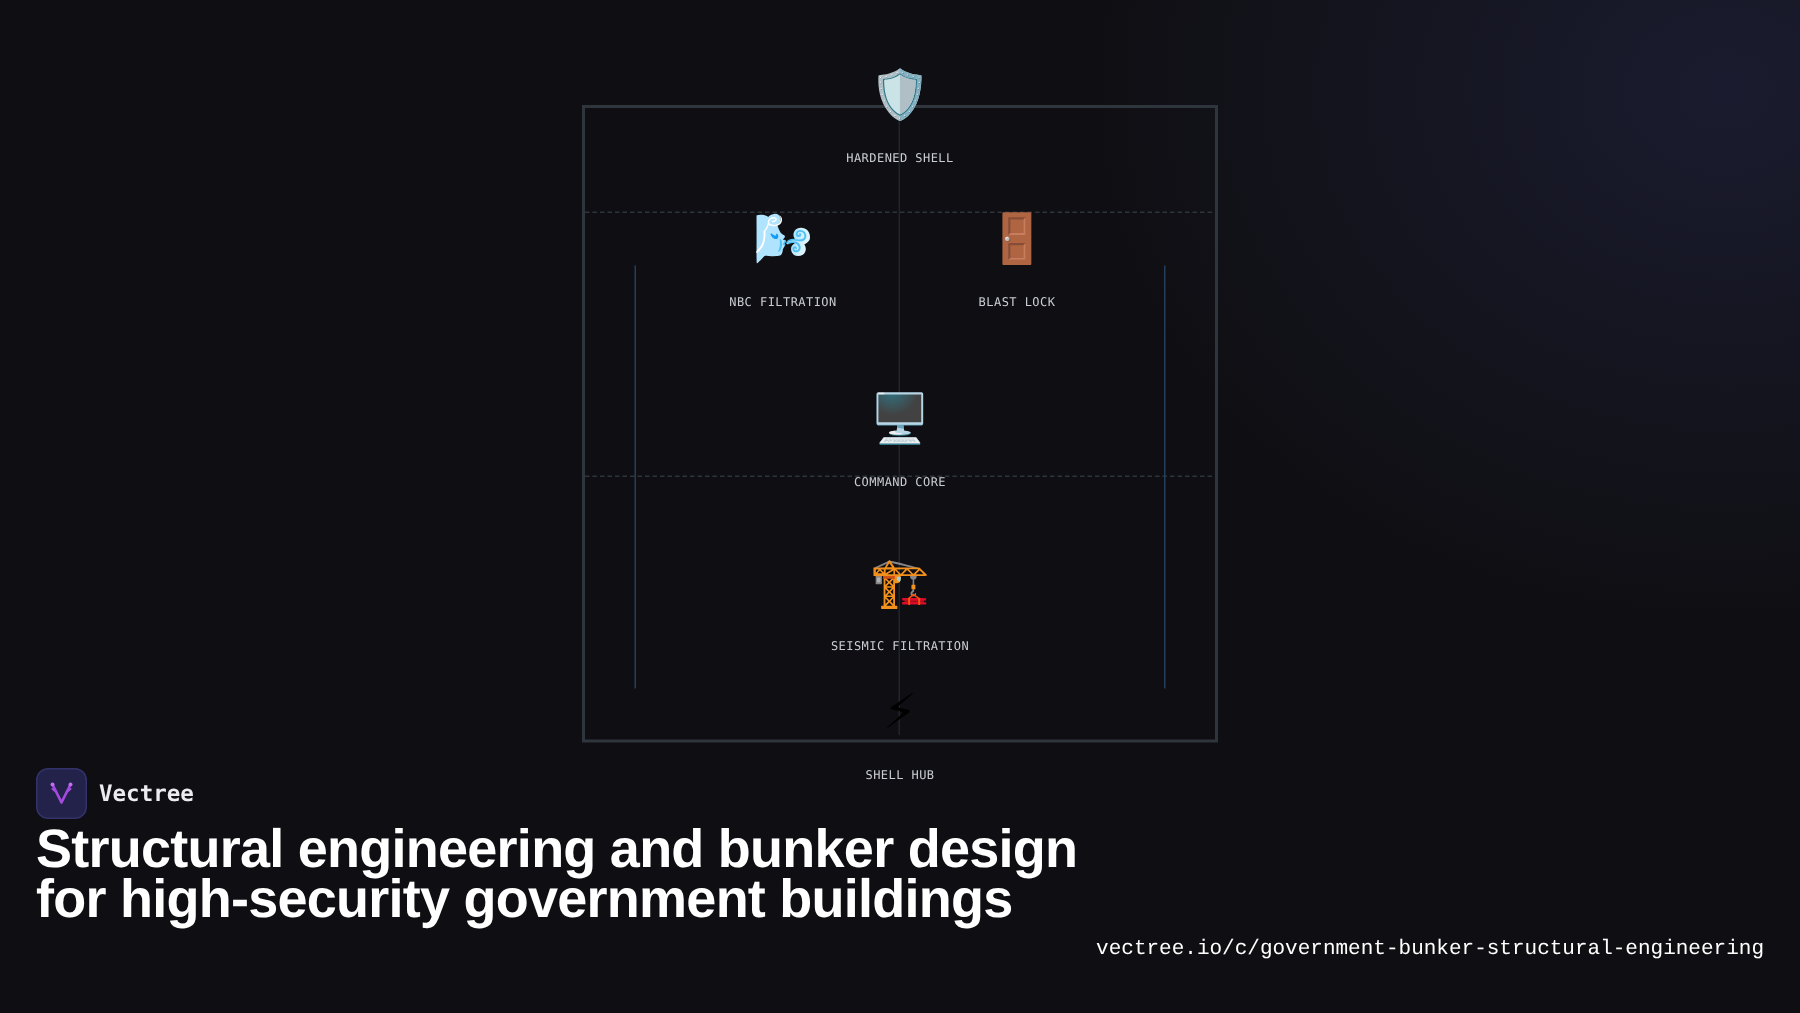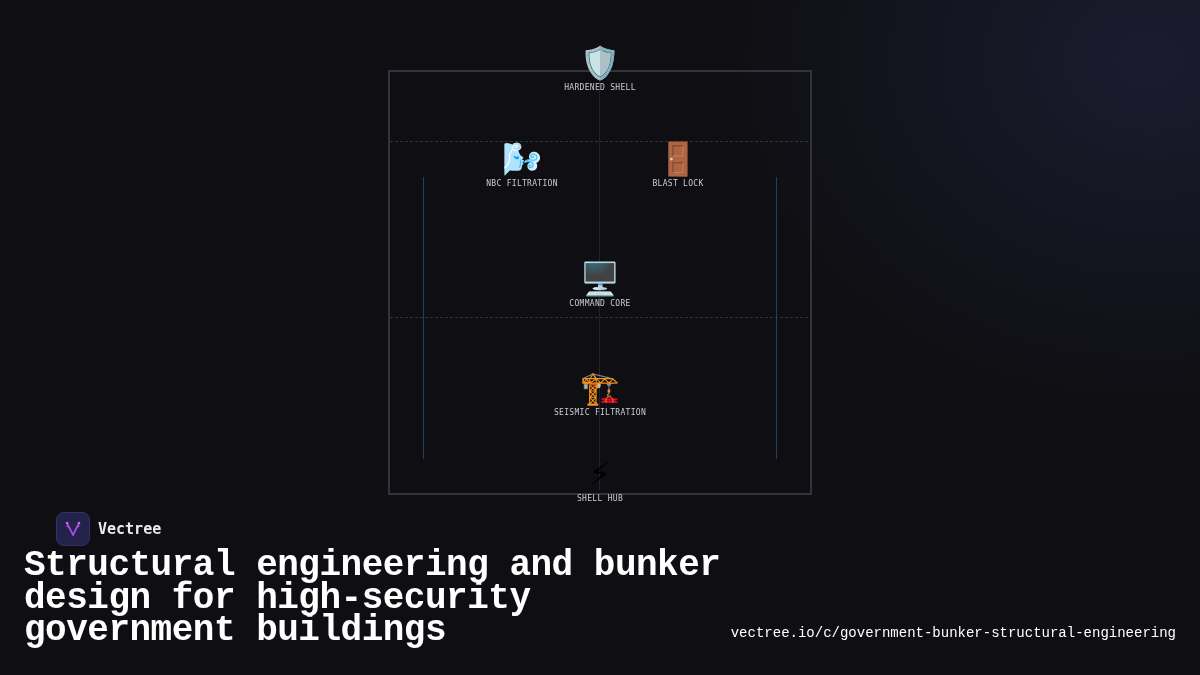--- a/index.html
+++ b/index.html
@@ -27,33 +27,33 @@
   }
   .pillar {
     position:absolute; top:177px; width:1px; height:282px; background:#22405e;
   }
   .node {
     position:absolute; transform:translateX(-50%);
     display:flex; flex-direction:column; align-items:center;
   }
   .node .icon { font-size:32px; line-height:36px; font-family:"DejaVu Sans", sans-serif; }
   .node .label {
-    margin-top:2px; font-size:8px; color:#c9ccd2; letter-spacing:0.3px; white-space:nowrap;
+    margin-top:20px; font-size:8px; color:#c9ccd2; letter-spacing:0.3px; white-space:nowrap;
     font-family:"DejaVu Sans Mono", monospace;
   }
-  .brand { position:absolute; left:24px; top:512px; display:flex; align-items:center; gap:8px;margin-left:32px; }
+  .brand { position:absolute; left:24px; top:512px; display:flex; align-items:center; gap:8px; }
   .logo {
     width:32px; height:32px; border-radius:8px; background:#23224a;
     border:1px solid #33326a; display:flex; align-items:center; justify-content:center;
   }
   .brand-name { color:#ececf0; font-weight:bold; font-size:15px; font-family:"DejaVu Sans Mono", monospace; }
   .title {
     position:absolute; left:24px; top:550px; width:720px;
     color:#ffffff; font-weight:bold; font-size:36px; line-height:32.5px;
-    font-family:Liberation Mono, monospace; letter-spacing:-0.5px;
+    font-family:Liberation Sans, sans-serif; letter-spacing:-0.5px;
   }
   .url {
     position:absolute; right:24px; top:625px;
     color:#ffffff; font-size:14px; font-family:"Liberation Mono", monospace;
   }
 </style>
 </head>
 <body>
 
 <div class="bg-glow"></div>

